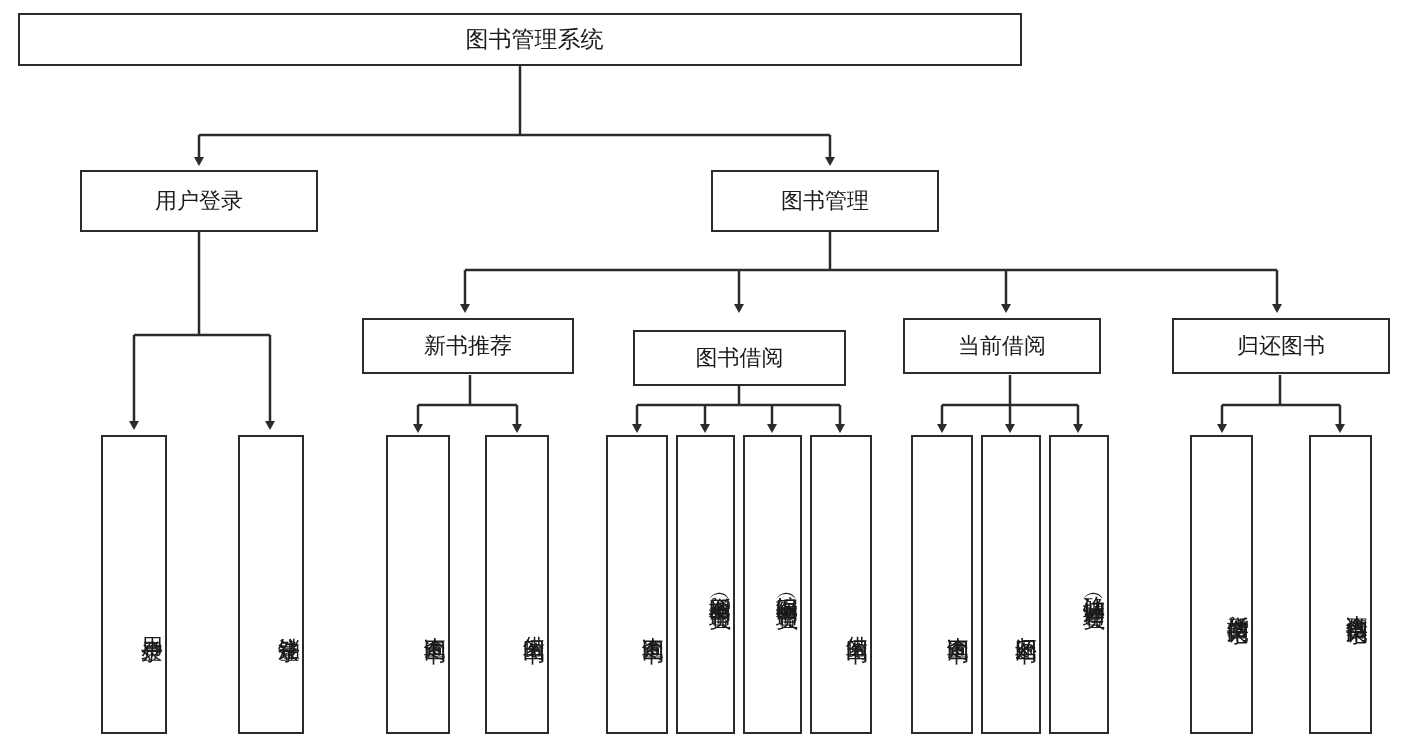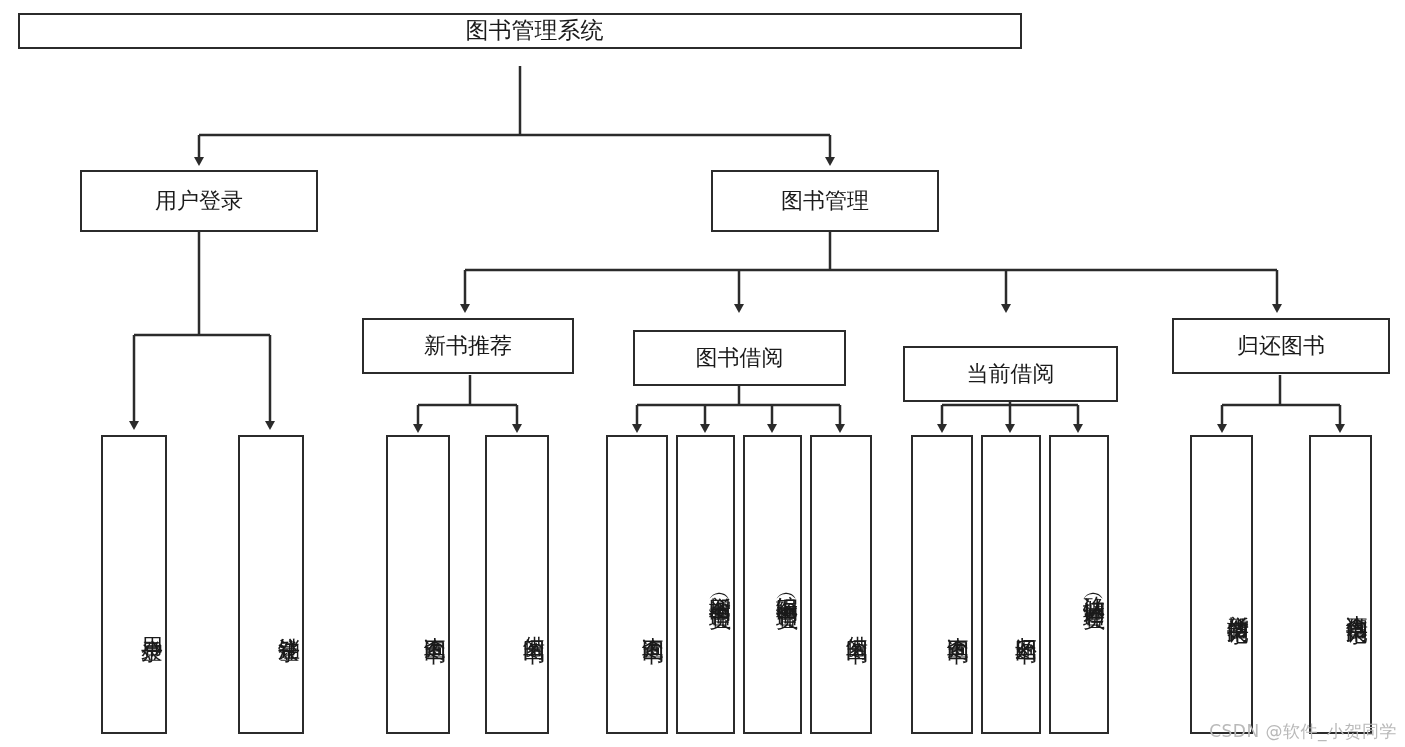--- a/index.html
+++ b/index.html
@@ -120,38 +120,38 @@
       <path d="M1010,405 L1010,425" marker-end="url(#arrow)"></path>
       <path d="M1078,405 L1078,425" marker-end="url(#arrow)"></path>
 
       <path d="M1280,375 L1280,405"></path>
       <path d="M1222,405 L1340,405"></path>
       <path d="M1222,405 L1222,425" marker-end="url(#arrow)"></path>
       <path d="M1340,405 L1340,425" marker-end="url(#arrow)"></path>
     </g>
   </svg>
 
-  <div class="node root" style="left:18px; top:13px; width:1004px; height:36px;padding-left:29px;">
+  <div class="node root" style="left:18px; top:13px; width:1004px; height:53px;padding-left:29px;">
     <span>图书管理系统</span>
   </div>
 
   <div class="node h" style="left:80px; top:170px; width:238px; height:62px;">
     <span>用户登录</span>
   </div>
   <div class="node h" style="left:711px; top:170px; width:228px; height:62px;">
     <span>图书管理</span>
   </div>
 
   <div class="node h" style="left:362px; top:318px; width:212px; height:56px;">
     <span>新书推荐</span>
   </div>
   <div class="node h" style="left:633px; top:318px; width:213px; height:56px;margin-top:12px;">
     <span>图书借阅</span>
   </div>
-  <div class="node h" style="left:903px; top:318px; width:215px; height:56px;margin-top:28px;">
+  <div class="node h" style="left:903px; top:318px; width:198px; height:56px;">
     <span>当前借阅</span>
   </div>
   <div class="node h" style="left:1172px; top:318px; width:218px; height:56px;">
     <span>归还图书</span>
   </div>
 
   <div class="node leaf" style="left:101px; top:435px; width:66px; height:299px; padding-top:76px;">
     <span class="leaf-label">用户登录</span>
   </div>
   <div class="node leaf" style="left:238px; top:435px; width:66px; height:299px; padding-top:76px;">
@@ -188,15 +188,14 @@
     <span class="leaf-label">确认归还（管理员）</span>
   </div>
 
   <div class="node leaf" style="left:1190px; top:435px; width:63px; height:299px; padding-top:36px;">
     <span class="leaf-label">新增借阅记录</span>
   </div>
   <div class="node leaf" style="left:1309px; top:435px; width:63px; height:299px; padding-top:36px;">
     <span class="leaf-label">查询借阅记录</span>
   </div>
 
-  <div class="watermark">CSDN @软件_小贺同学</div>
 
 </div>
 
 </body></html>

